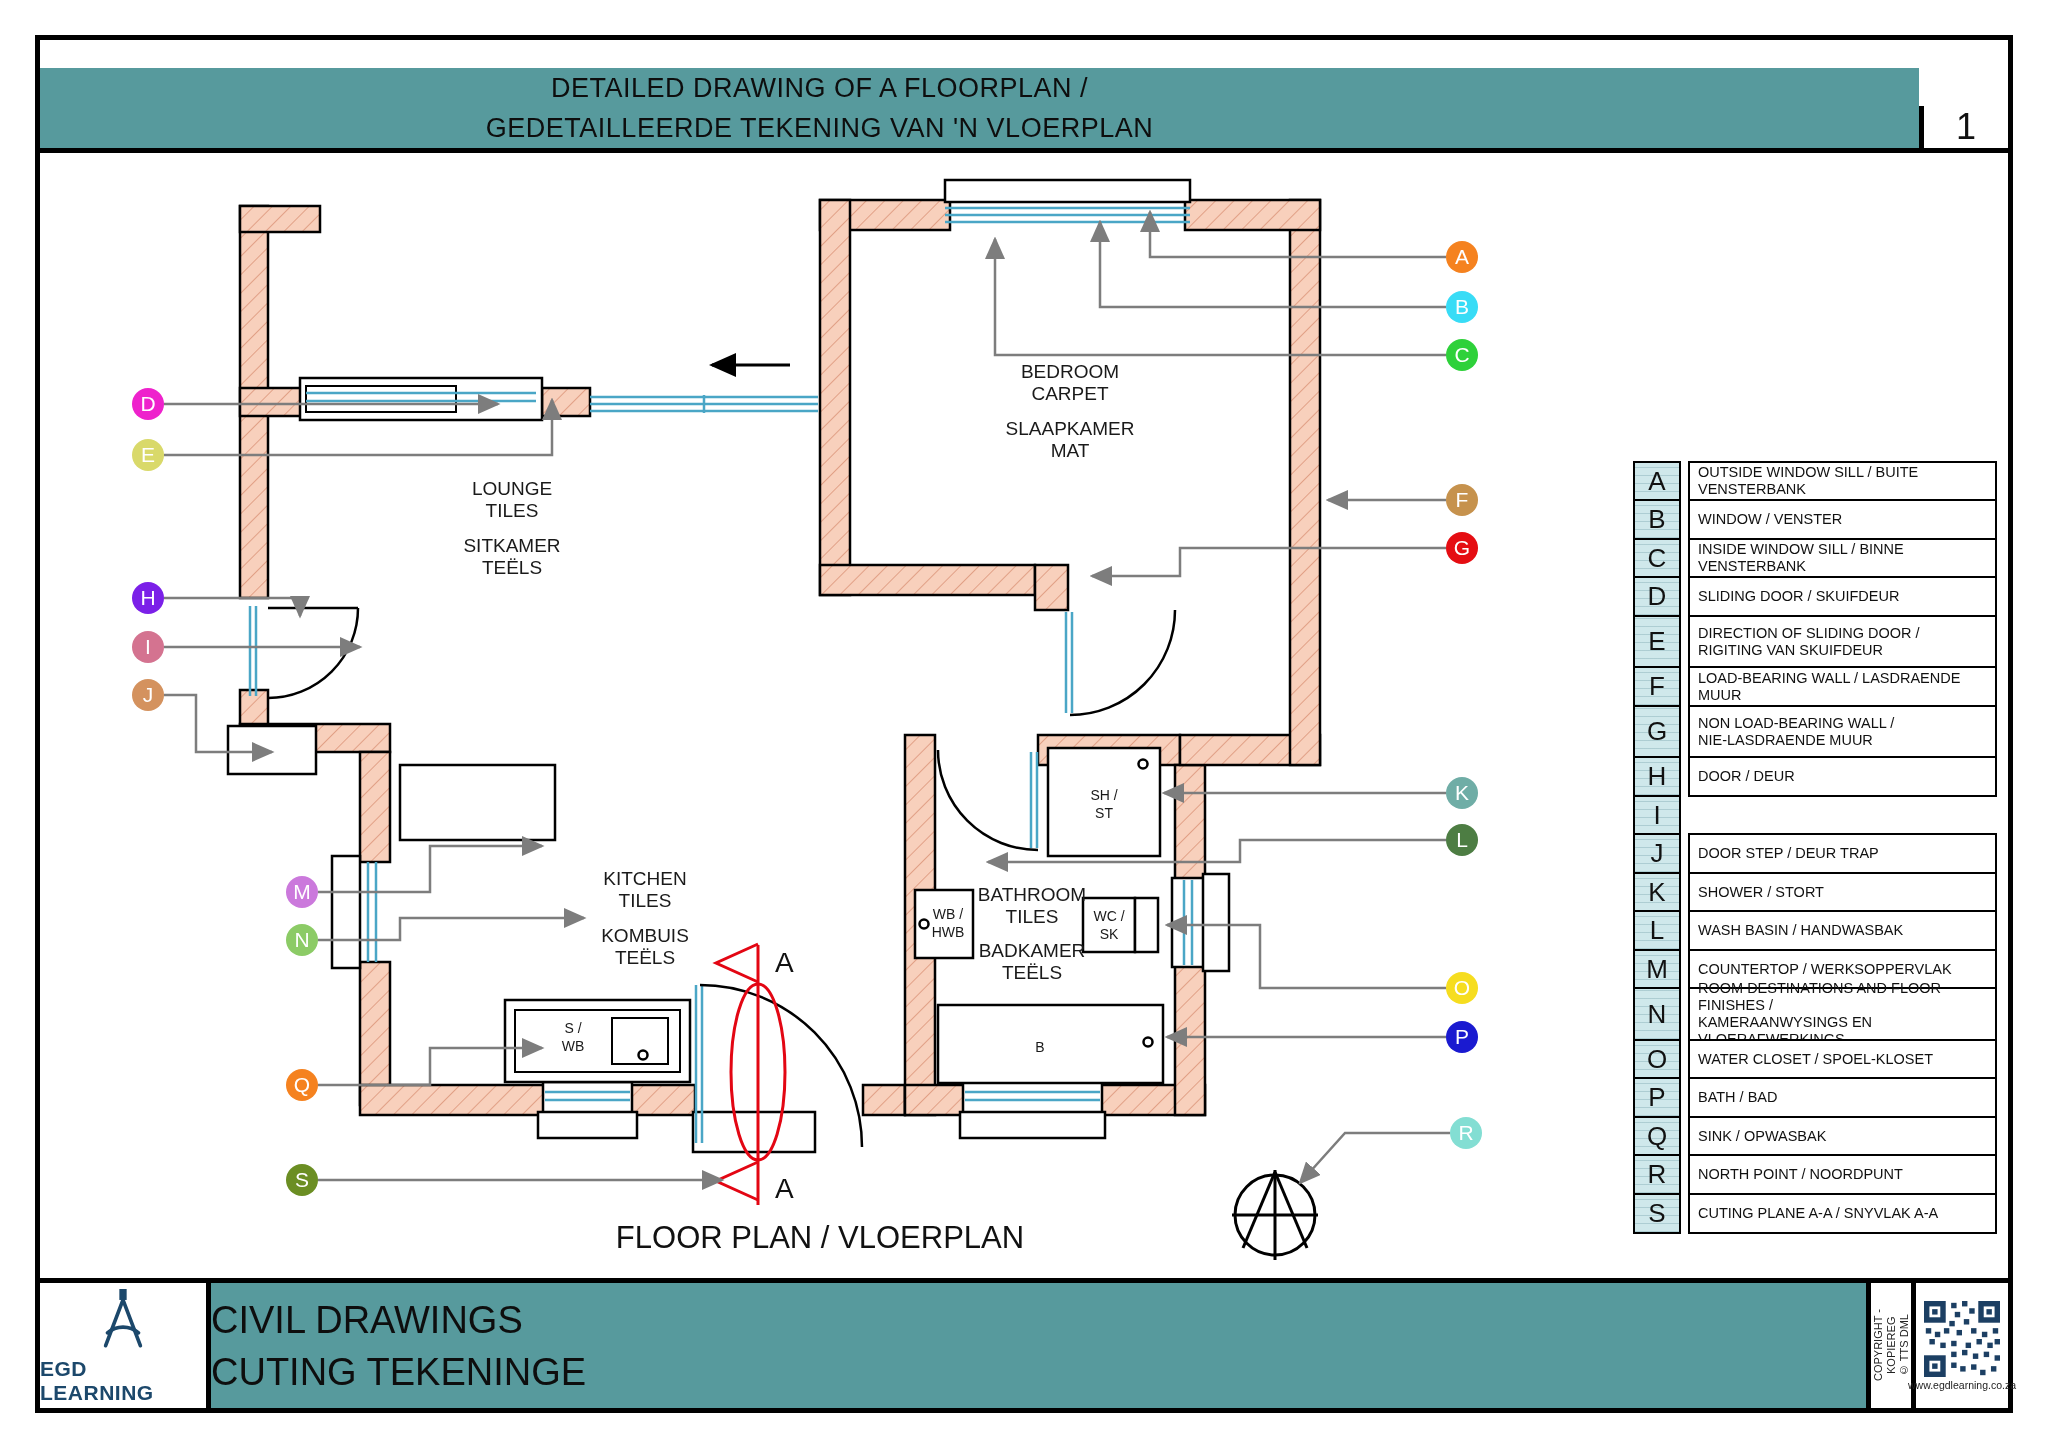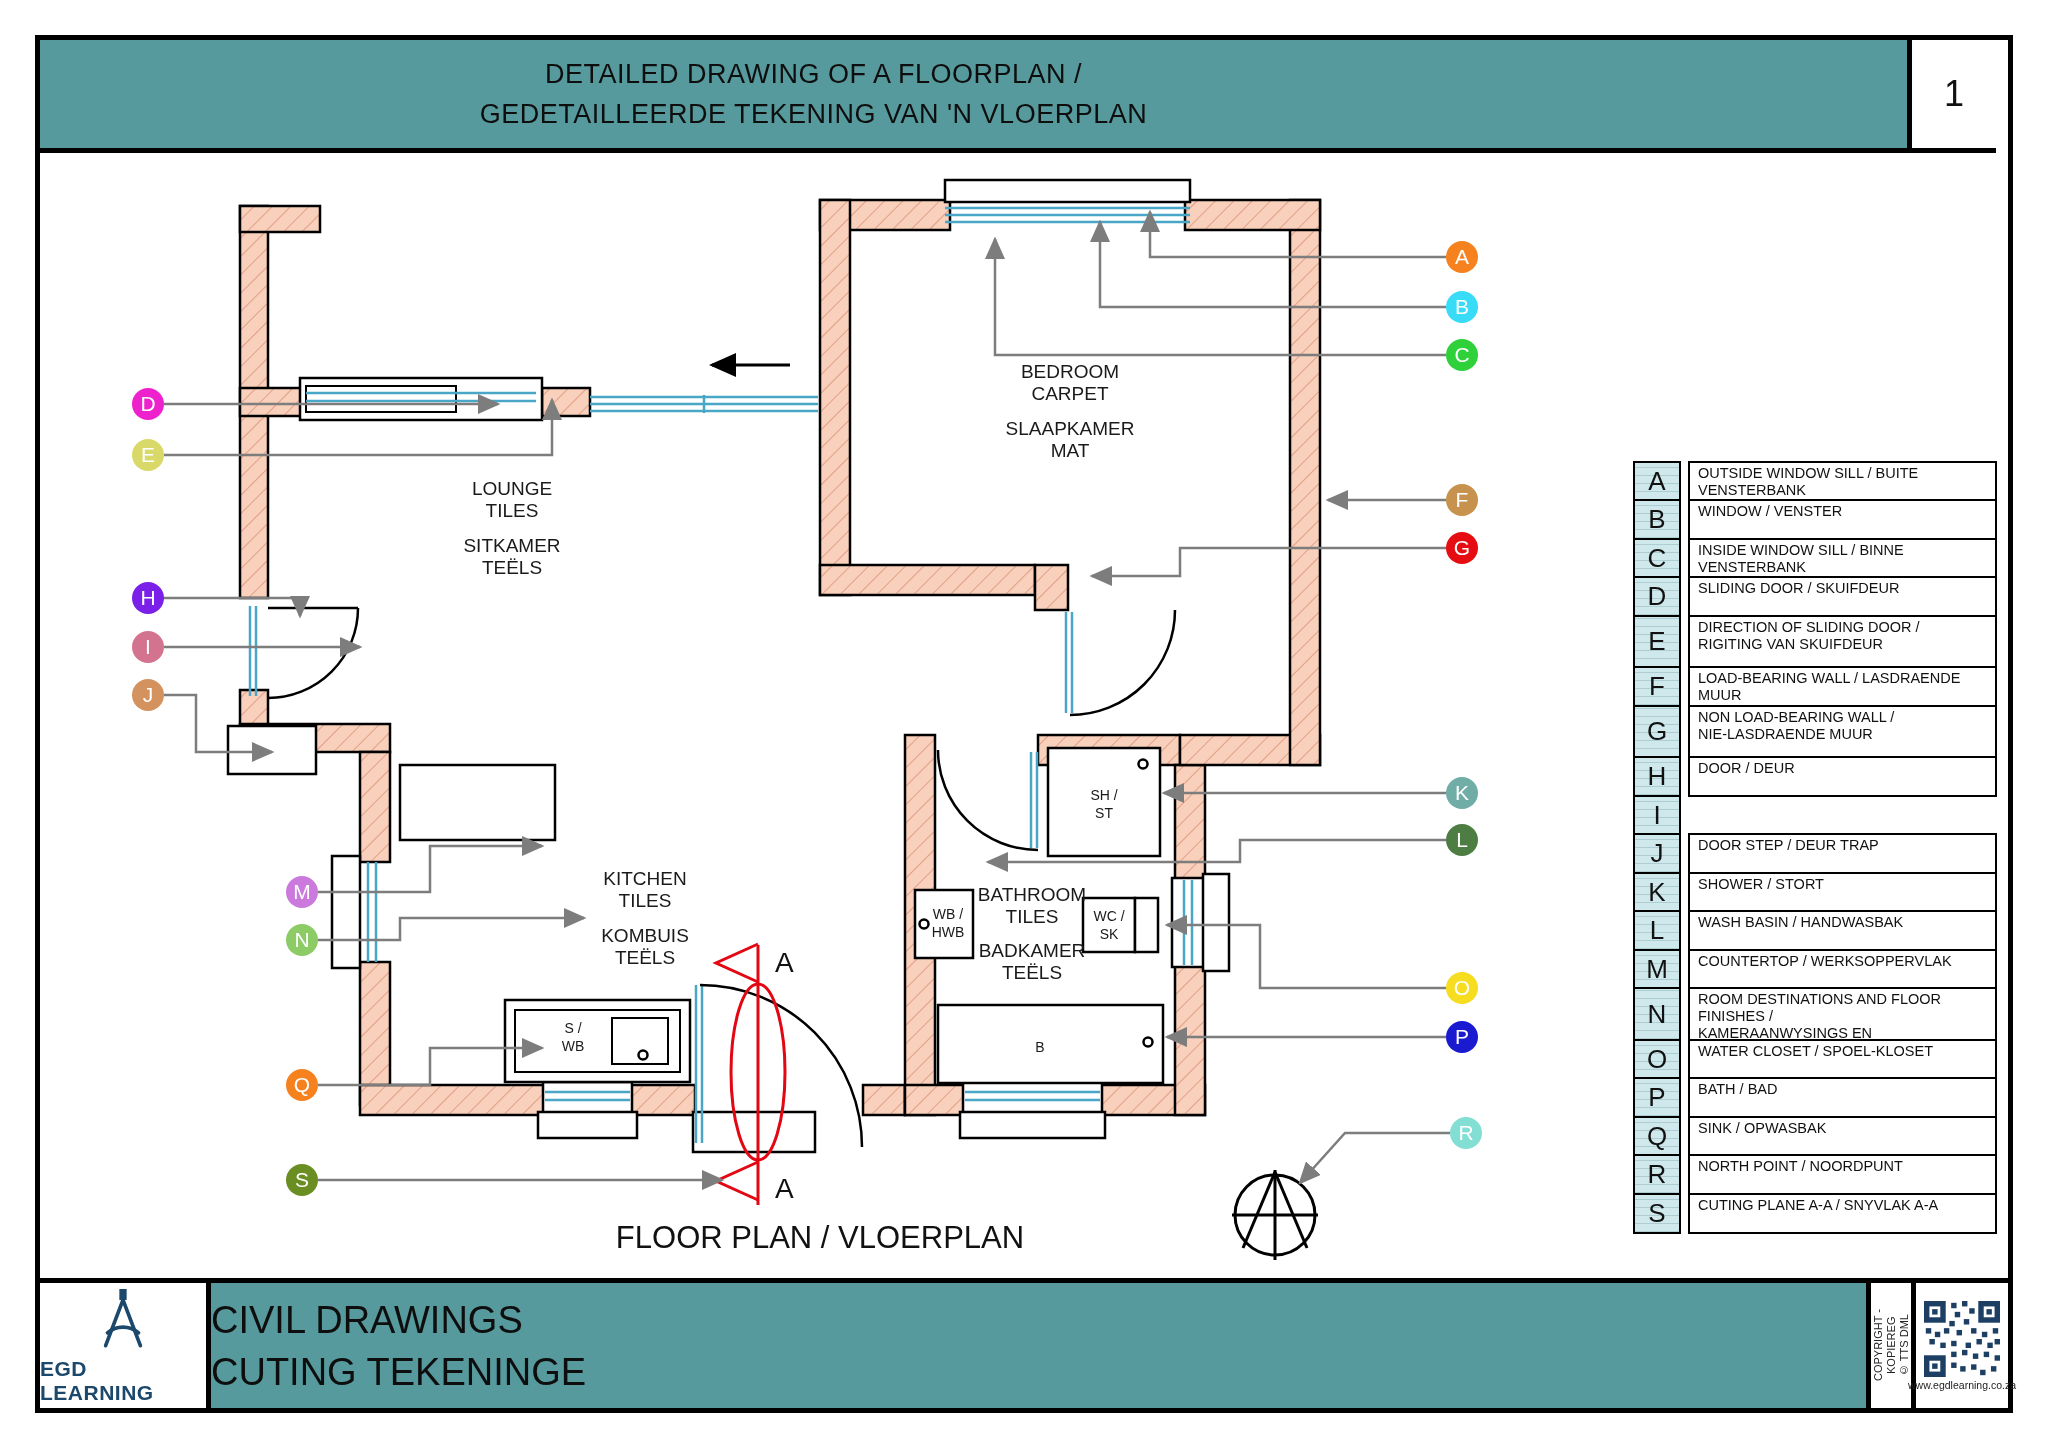--- a/index.html
+++ b/index.html
@@ -1,36 +1,36 @@
 <!DOCTYPE html>
 <html><head>
 <meta charset="utf-8">
 <style>
   html,body{margin:0;padding:0;background:#fff;}
   .page{position:relative;width:2048px;height:1448px;background:#fff;font-family:"Liberation Sans",sans-serif;overflow:hidden;}
   .frame{position:absolute;left:35px;top:35px;width:1968px;height:1368px;border:5px solid #000;background:#fff;}
   
-  .header{position:absolute;left:0;top:0;right:12px;height:113px;display:flex;}
+  .header{position:absolute;left:0;top:0;right:0;height:113px;display:flex;align-items:flex-end;}
   .header-teal{flex:1;background:#579a9d;border-bottom:5px solid #000;display:flex;flex-direction:column;justify-content:center;align-items:center;padding-right:320px;}
   .title-line{font-size:27px;color:#0e0e0e;letter-spacing:.5px;line-height:40px;white-space:nowrap;}
   .sheet-box{width:84px;background:#fff;border-left:5px solid #000;border-bottom:5px solid #000;display:flex;align-items:center;justify-content:center;font-size:36px;color:#111;}
   
   .main{position:absolute;left:0;top:113px;right:0;bottom:125px;background:#fff;}
   .plan-svg{position:absolute;left:0;top:0;width:100%;height:100%;}
   svg text{font-family:"Liberation Sans",sans-serif;}
   .room-label{font-size:19px;fill:#1a1a1a;}
   .fixture-label{font-size:14px;fill:#1a1a1a;}
   .caption{font-size:31px;fill:#111;}
   .section-a{font-size:28px;fill:#111;}
   .badge-letter{font-size:21px;fill:#ffffff;text-anchor:middle;}
   
   .legend{position:absolute;left:1593px;top:310px;width:364px;}
   .lg-row{display:flex;align-items:stretch;margin-top:-2.5px;}
   .lg-key{width:44px;flex:none;border:2.5px solid #000;background:#cfe8eb;background-image:repeating-linear-gradient(0deg,rgba(110,155,165,.35) 0 1.5px,transparent 1.5px 8px);display:flex;align-items:center;justify-content:center;font-size:26px;color:#111;}
-  .lg-label{flex:1;margin-left:7px;border:2.5px solid #000;background:#fff;display:flex;flex-direction:column;justify-content:flex-start;padding:2px 8px;font-size:14.5px;color:#111;line-height:17px;}
+  .lg-label{flex:1;margin-left:7px;border:2.5px solid #000;background:#fff;display:flex;flex-direction:column;justify-content:center;padding:2px 8px;font-size:14.5px;color:#111;line-height:17px;}
   .row-s{height:41px;}
   .row-t{height:54px;}
   
   .footer{position:absolute;left:0;right:0;bottom:0;height:125px;border-top:5px solid #000;display:flex;}
   .logo-box{width:166px;flex:none;background:#fff;border-right:5px solid #000;display:flex;flex-direction:column;align-items:center;justify-content:center;}
   .logo-text{font-size:21px;font-weight:bold;color:#1c486b;letter-spacing:.5px;margin-top:2px;}
   .footer-teal{flex:1;background:#579a9d;display:flex;flex-direction:column;align-items:flex-start;justify-content:center;}
   .footer-line{font-size:38px;color:#0e0e0e;line-height:52px;white-space:nowrap;}
   .copy-strip{width:40px;flex:none;background:#fff;border-left:5px solid #000;display:flex;align-items:center;justify-content:center;}
   .copy-text{writing-mode:vertical-rl;transform:rotate(180deg);font-size:11px;color:#222;text-align:center;line-height:13px;}

